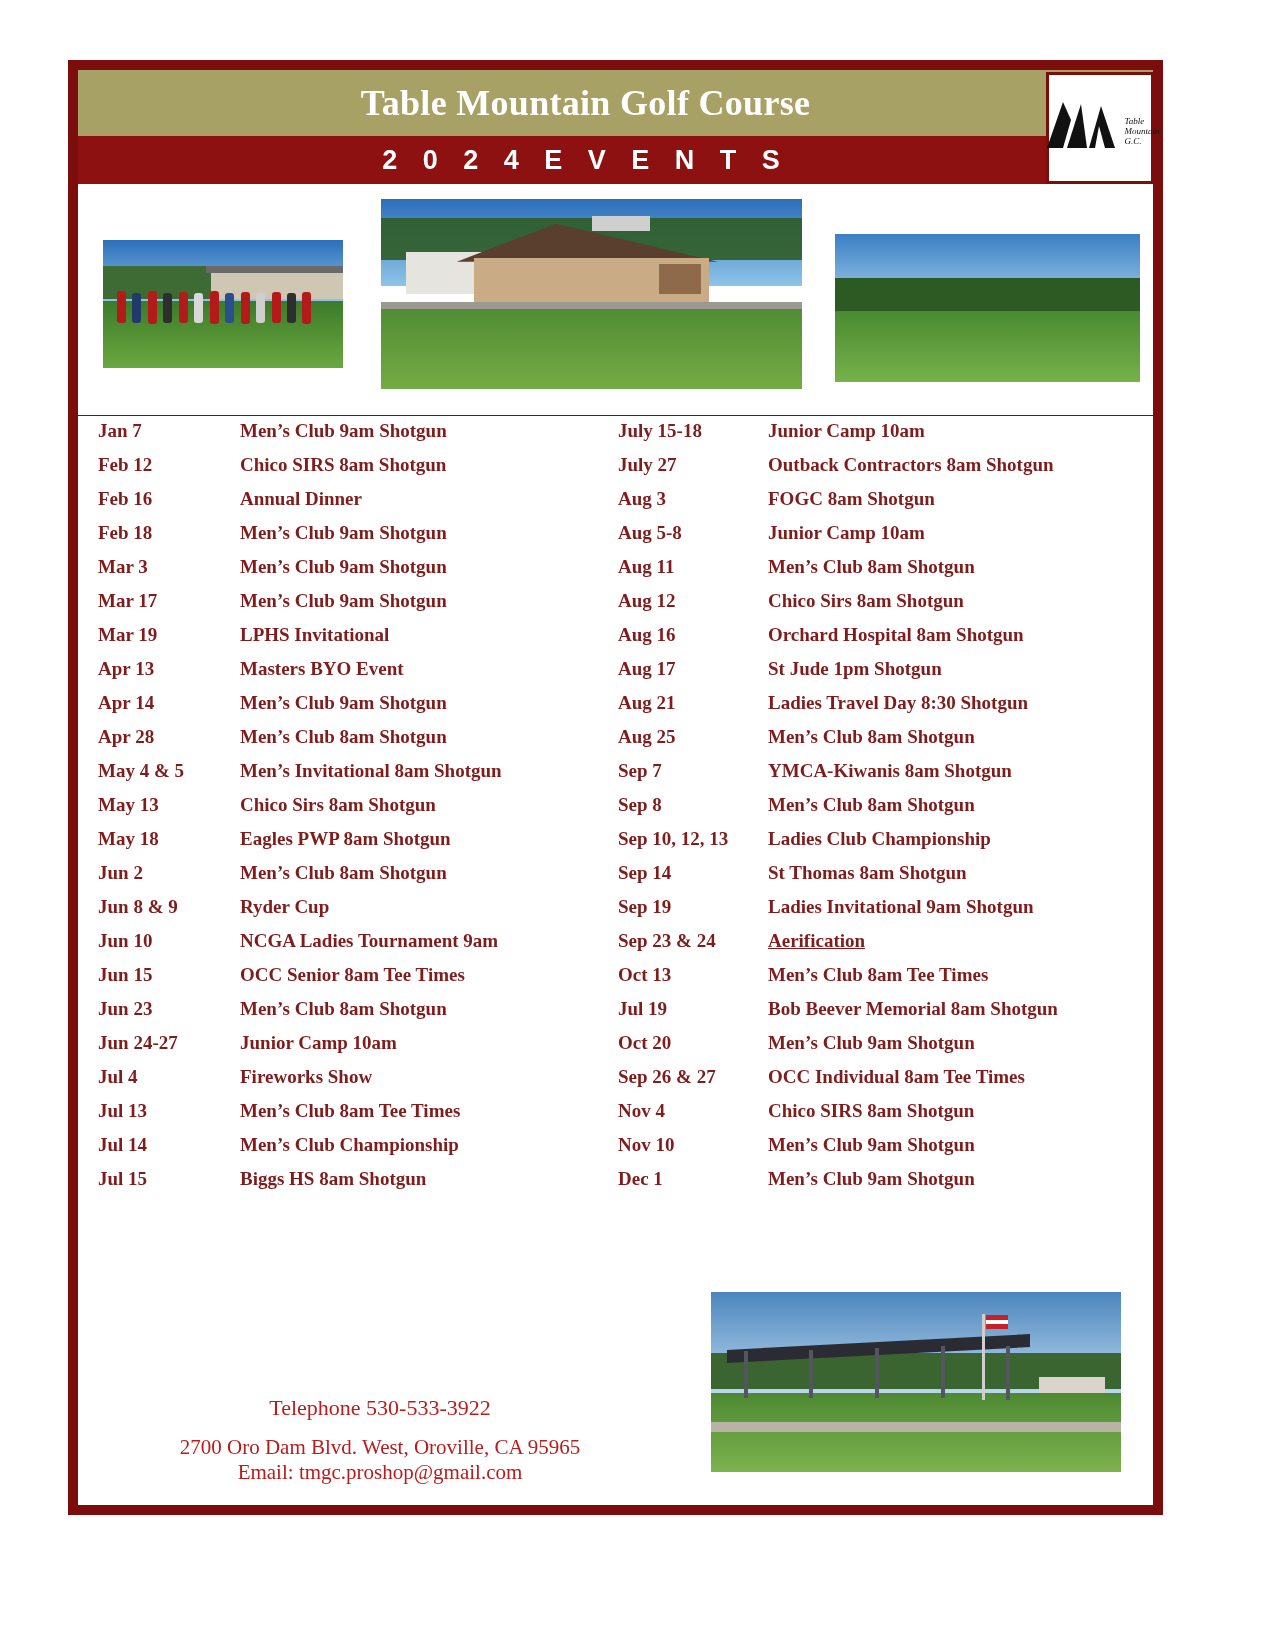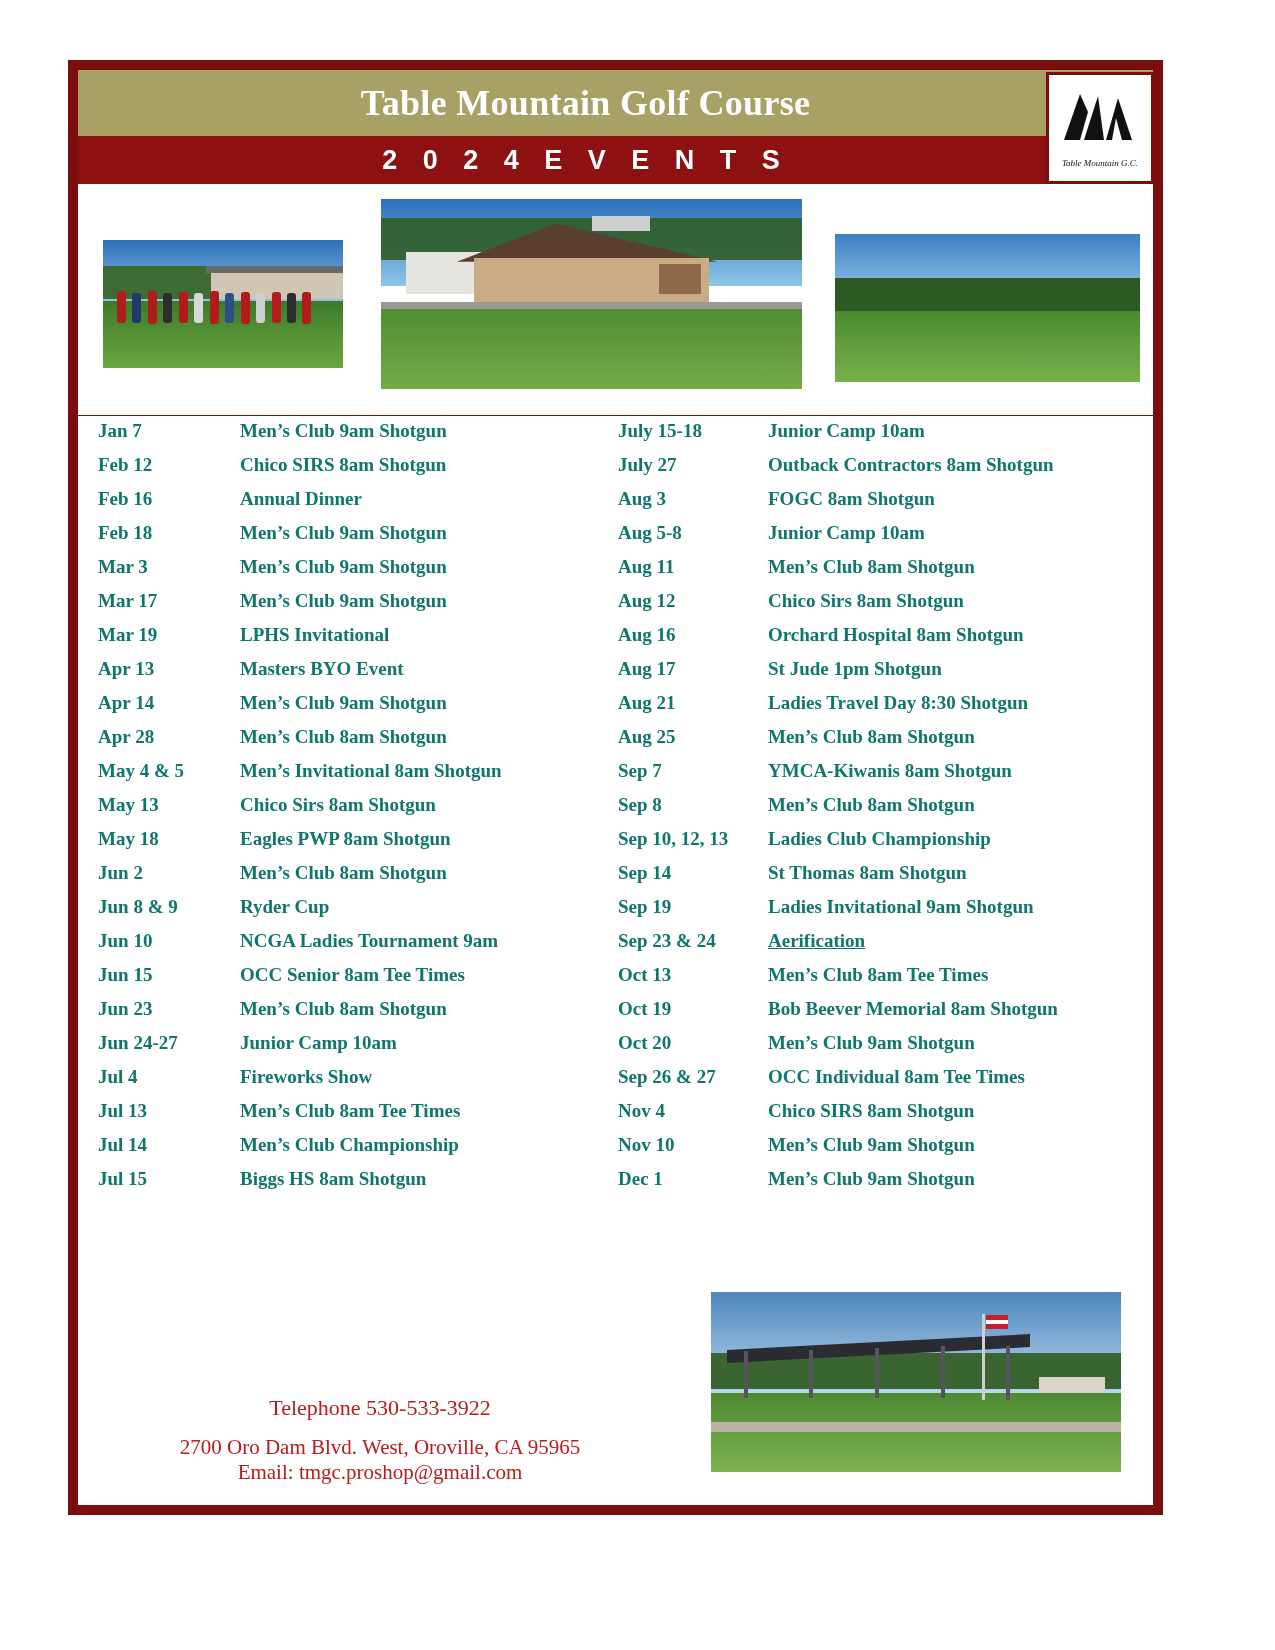--- a/index.html
+++ b/index.html
@@ -80,21 +80,20 @@
   .logo-box {
     position: absolute;
     left: 1046px;
     top: 72px;
     width: 108px;
     height: 112px;
     background: #ffffff;
     border: 3px solid #7b0d0d;
     box-sizing: border-box;
     display: flex;
-    flex-direction: column;
     align-items: center;
     justify-content: center;
   }
   .logo-mark {
     font-family: "Liberation Serif", serif;
     font-size: 46px;
     font-weight: bold;
     line-height: 1;
     color: #111;
     letter-spacing: -5px;
@@ -166,21 +165,21 @@
   }
   .col-left { left: 20px; width: 520px; }
   .col-right { left: 540px; width: 530px; }
 
   .evrow {
     display: flex;
     align-items: baseline;
     height: 34px;
     font-size: 19px;
     font-weight: bold;
-    color: #0f766e;
+    color: #7f1d1d;
   }
   .evdate {
     width: 142px;
     flex: 0 0 142px;
   }
   .col-right .evdate {
     width: 150px;
     flex: 0 0 150px;
   }
   .evdesc { flex: 1 1 auto; }
@@ -458,21 +457,21 @@
         </div>
         <div class="evrow">
           <div class="evdate">Sep 23 &amp; 24</div>
           <div class="evdesc underline">Aerification</div>
         </div>
         <div class="evrow">
           <div class="evdate">Oct 13</div>
           <div class="evdesc">Men’s Club 8am Tee Times</div>
         </div>
         <div class="evrow">
-          <div class="evdate">Oct 19</div>
+          <div class="evdate">Jul 19</div>
           <div class="evdesc">Bob Beever Memorial 8am Shotgun</div>
         </div>
         <div class="evrow">
           <div class="evdate">Oct 20</div>
           <div class="evdesc">Men’s Club 9am Shotgun</div>
         </div>
         <div class="evrow">
           <div class="evdate">Sep 26 &amp; 27</div>
           <div class="evdesc">OCC Individual 8am Tee Times</div>
         </div>

